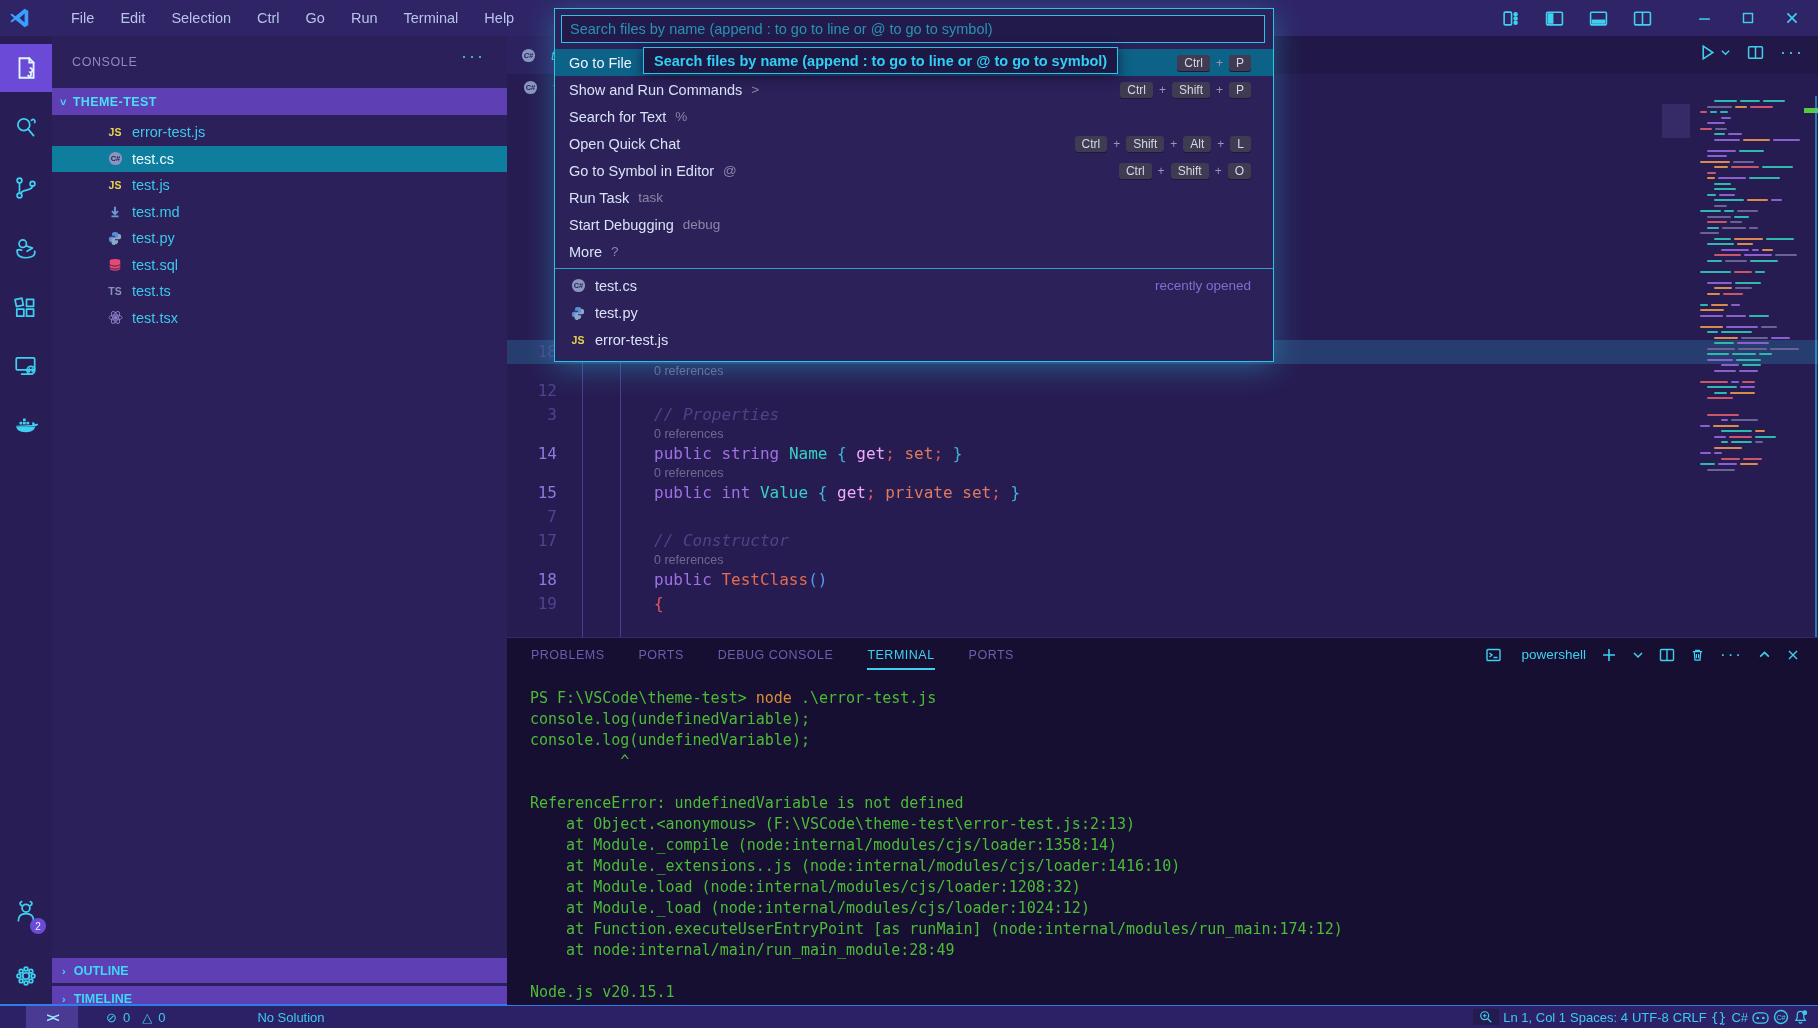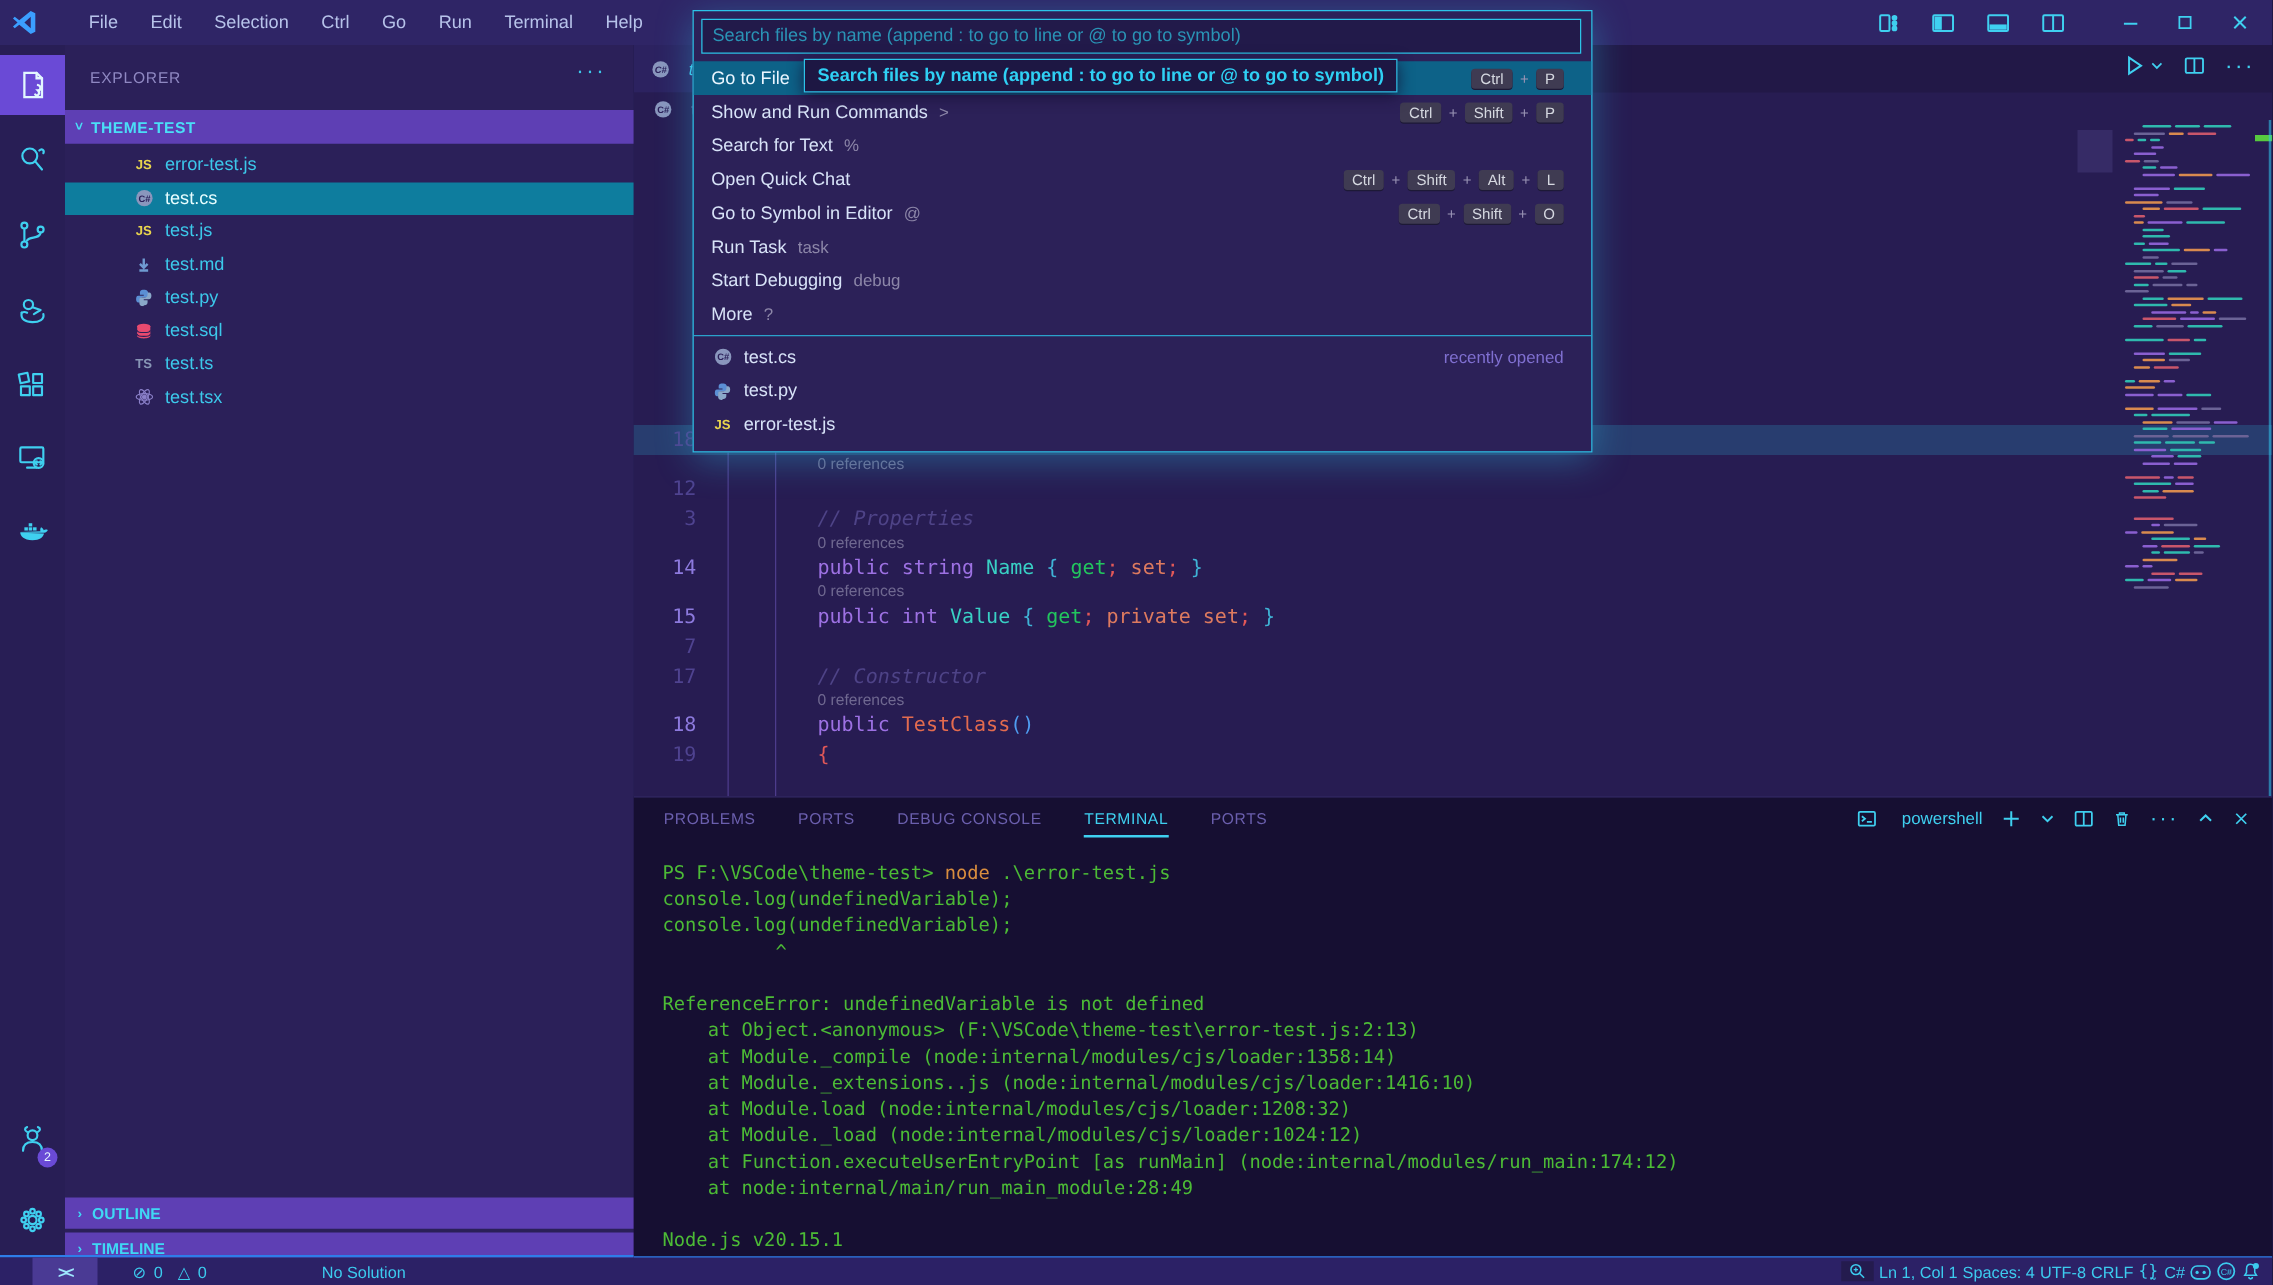--- a/index.html
+++ b/index.html
@@ -50,21 +50,21 @@
               font-size:13px;color:#8f88c2;}
   #code{position:absolute;left:0;top:304px;width:1311px;font-family:"DejaVu Sans Mono",monospace;font-size:16px;}
   .crow{display:flex;height:24px;line-height:24px;white-space:pre;}
   .crow.hl{background:rgba(44,195,232,.20);}
   .lnum{width:50px;text-align:right;color:#4f4390;flex:none;}
   .lnum.bright{color:#8d7ade;}
   .ctext{padding-left:97px;}
   .lensrow{height:15px;line-height:15px;font-size:12.5px;color:#6f6890;
            font-family:"Liberation Sans",sans-serif;padding-left:147px;}
   .tk-k{color:#9d71e3}.tk-t{color:#39d0c4}.tk-c{color:#4e4387;font-style:italic}
-  .tk-ch{color:#2e9ab0}.tk-o{color:#22c55e}.tk-r{color:#e25858}.tk-rr{color:#dd7a5f}
+  .tk-ch{color:#2e9ab0}.tk-o{color:#f0abfc}.tk-r{color:#e25858}.tk-rr{color:#dd7a5f}
   .tk-b{color:#4f9cf0}.tk-cl{color:#e36b4f}.tk-br{color:#3fb3d6}
   .iguide{position:absolute;width:1px;background:rgba(125,100,210,.45);}
   #minimap{position:absolute;left:1193px;top:64px;width:100px;}
   .mm-row{height:2px;margin-bottom:3.5px;display:flex;gap:3px;}
   .mm-seg{height:2px;border-radius:1px;}
   #mm-widget{position:absolute;left:1155px;top:68px;width:28px;height:34px;background:#362b66;}
   #ov-marker{position:absolute;left:1297px;top:72px;width:14px;height:5px;background:#57c93f;}
   #scroll-strip{position:absolute;left:1308px;top:60px;width:2px;height:541px;background:rgba(47,201,238,.55);}
 
   
@@ -252,21 +252,21 @@
           <circle cx="7.5" cy="7.5" r="1.7"></circle>
           <circle cx="16.5" cy="7.5" r="1.7"></circle>
           <circle cx="7.5" cy="16.5" r="1.7"></circle>
           <circle cx="16.5" cy="16.5" r="1.7"></circle>
         </svg>
       </div>
     </div>
 
   <div id="sidebar">
     <div id="sb-head">
-      <span id="sb-title">EXPLORER</span>
+      <span id="sb-title">CONSOLE</span>
       <span id="sb-more">···</span>
     </div>
     <div id="sb-folder">
       <span class="chev">˅</span>
       <span>THEME-TEST</span>
     </div>
     <div id="file-list">
         <div class="file-row">
           <span class="ficon">
             <span style="color:#e8d44d">JS</span>

